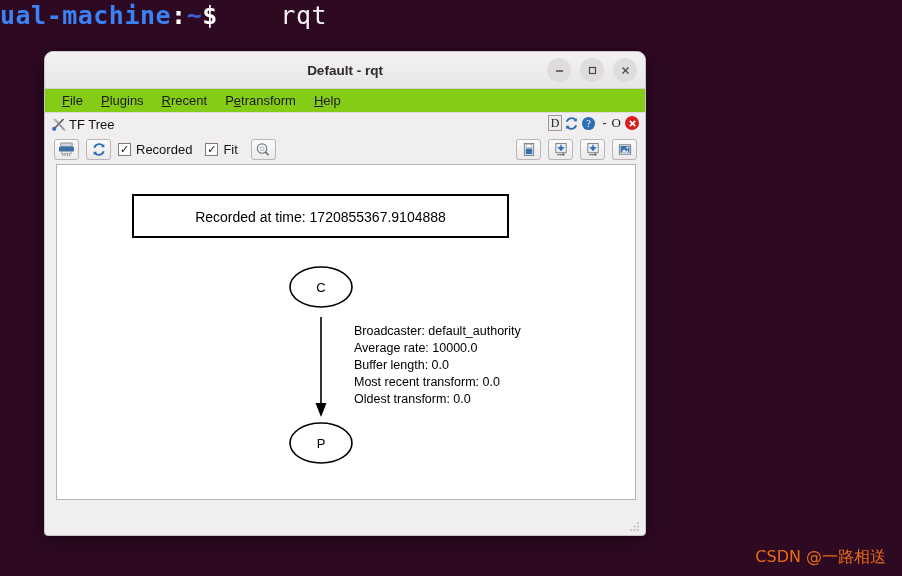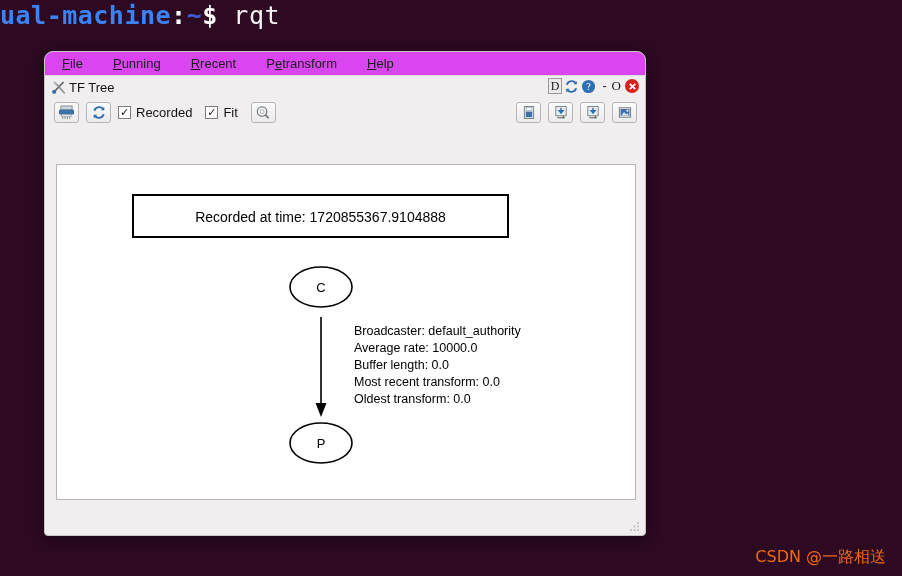--- a/index.html
+++ b/index.html
@@ -24,21 +24,21 @@
     font-size: 25px;
     font-weight: bold;
     letter-spacing: 0.5px;
     line-height: 32px;
     white-space: pre;
   }
   .t-host { color: #3b82f6; }
   .t-colon { color: #ffffff; }
   .t-path { color: #3b5fd9; }
   .t-dollar { color: #ffffff; }
-  .t-cmd { color: #f2f2f2; font-weight: normal; }
+  .t-cmd { color: #f2f2f2; font-weight: normal; margin-left: 47px; }
 
   #watermark {
     position: absolute;
     right: 16px;
     bottom: 8px;
     color: #f97316;
     font-size: 16px;
     font-family: "DejaVu Sans", sans-serif;
     opacity: 0.92;
   }
@@ -91,26 +91,26 @@
     color: #4a4548;
     font-size: 12px;
     line-height: 1;
     cursor: pointer;
   }
   .win-btn svg { display:block; }
 
   
   #menubar {
     height: 23px;
-    background: #d946ef;
+    background: #84cc16;
     border-bottom: 1px solid #dedadb;
     display: flex;
     align-items: center;
     padding-left: 8px;
-    gap: 12px;
+    gap: 0;
   }
   .menu-item {
     font-size: 13px;
     color: #1d1b1c;
     padding: 2px 9px;
     cursor: pointer;
     white-space: nowrap;
   }
   .menu-item u { text-decoration: underline; }
 
@@ -220,24 +220,45 @@
 </style>
 </head>
 <body>
 
 <div id="terminal-line"><span class="t-host">ual-machine</span><span class="t-colon">:</span><span class="t-path">~</span><span class="t-dollar">$</span> <span class="t-cmd">rqt</span></div>
 
 <div id="watermark">CSDN @一路相送</div>
 
 <div id="rqt-window">
 
+  <div id="titlebar">
+    <div id="window-title">Default - rqt</div>
+    <div class="win-btns">
+      <div class="win-btn">
+        <svg width="11" height="11" viewBox="0 0 11 11">
+            <line x1="2" y1="6" x2="9" y2="6" stroke="#4a4548" stroke-width="1.3"></line>
+          </svg>
+      </div>
+      <div class="win-btn">
+        <svg width="11" height="11" viewBox="0 0 11 11">
+            <rect x="2.5" y="2.5" width="6" height="6" fill="none" stroke="#4a4548" stroke-width="1.2"></rect>
+          </svg>
+      </div>
+      <div class="win-btn">
+        <svg width="11" height="11" viewBox="0 0 11 11">
+            <line x1="2.5" y1="2.5" x2="8.5" y2="8.5" stroke="#4a4548" stroke-width="1.3"></line>
+            <line x1="8.5" y1="2.5" x2="2.5" y2="8.5" stroke="#4a4548" stroke-width="1.3"></line>
+          </svg>
+      </div>
+    </div>
+  </div>
 
   <div id="menubar">
     <div class="menu-item"><u>F</u><span>ile</span></div>
-    <div class="menu-item"><u>P</u><span>unning</span></div>
+    <div class="menu-item"><u>P</u><span>lugins</span></div>
     <div class="menu-item"><u>R</u><span>recent</span></div>
     <div class="menu-item"><span>P</span><u>e</u><span>transform</span></div>
     <div class="menu-item"><u>H</u><span>elp</span></div>
   </div>
 
   <div id="dock-header">
     <svg id="tf-icon" viewBox="0 0 16 16">
       <line x1="2.5" y1="13.5" x2="12.5" y2="3" stroke="#5f6368" stroke-width="1.8"></line>
       <circle cx="3.2" cy="12.8" r="2.1" fill="#3b6fb0"></circle>
       <line x1="13" y1="13.5" x2="4" y2="3.5" stroke="#8a8f94" stroke-width="1.8"></line>

